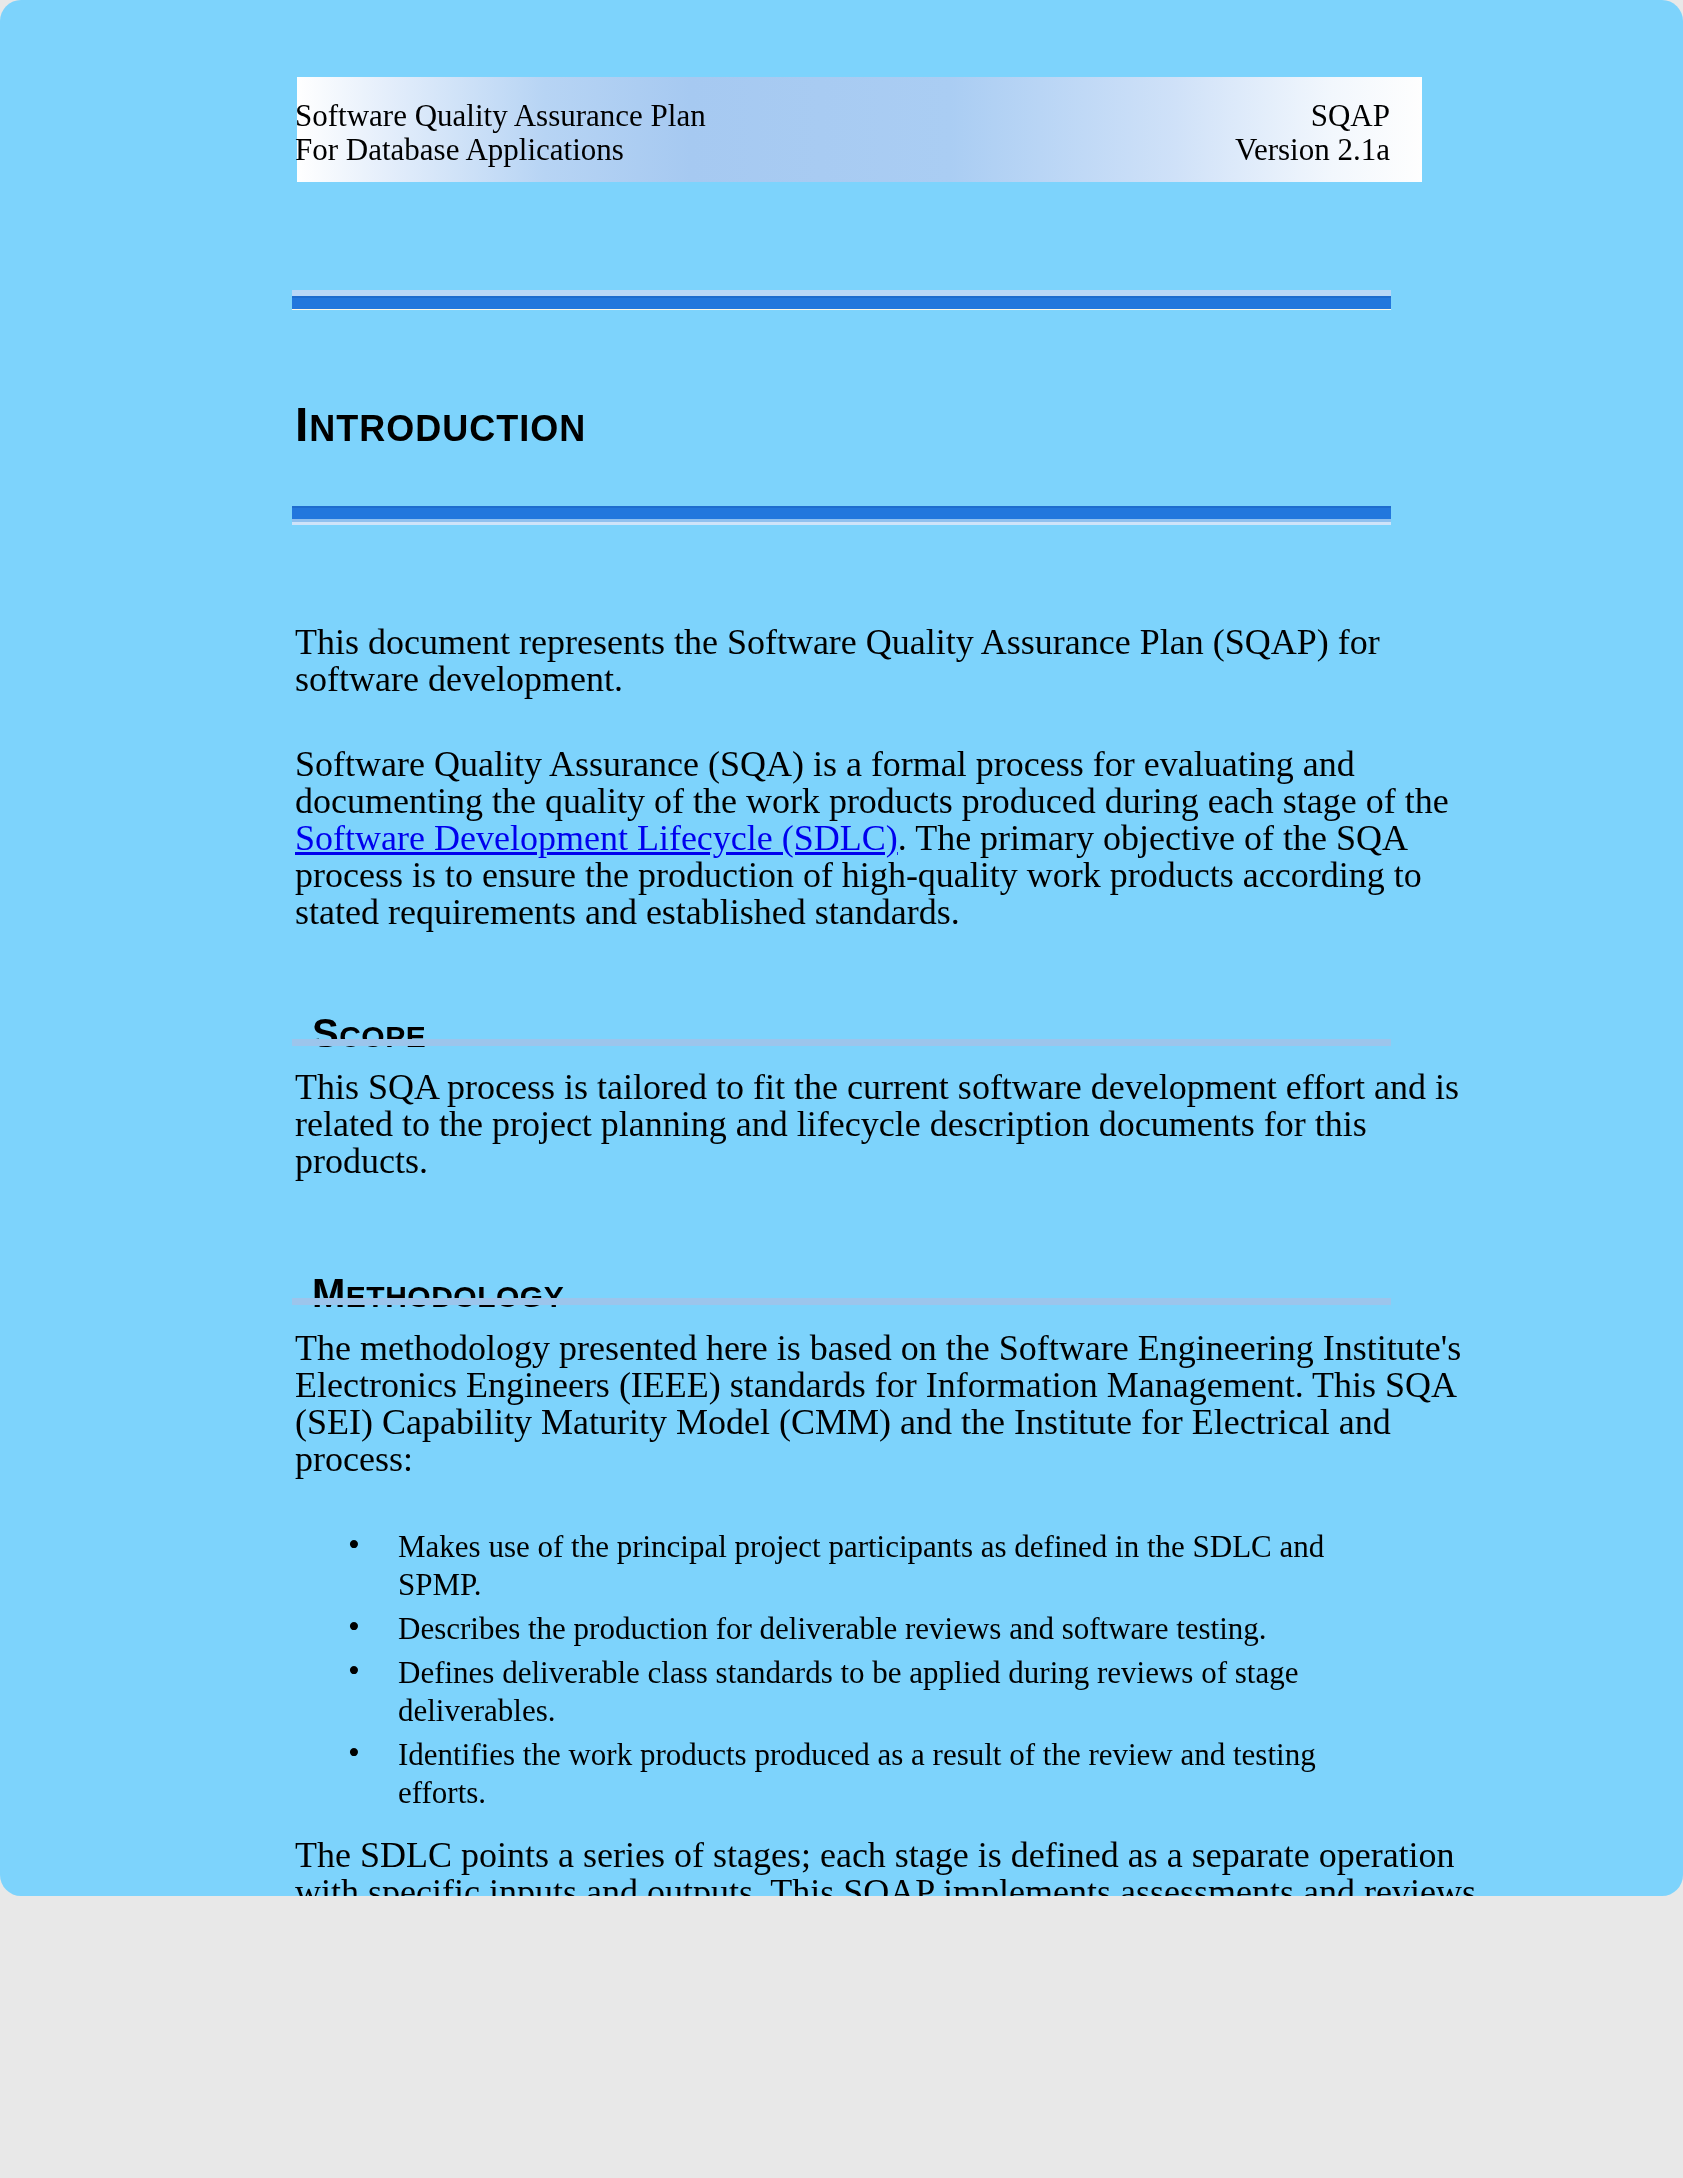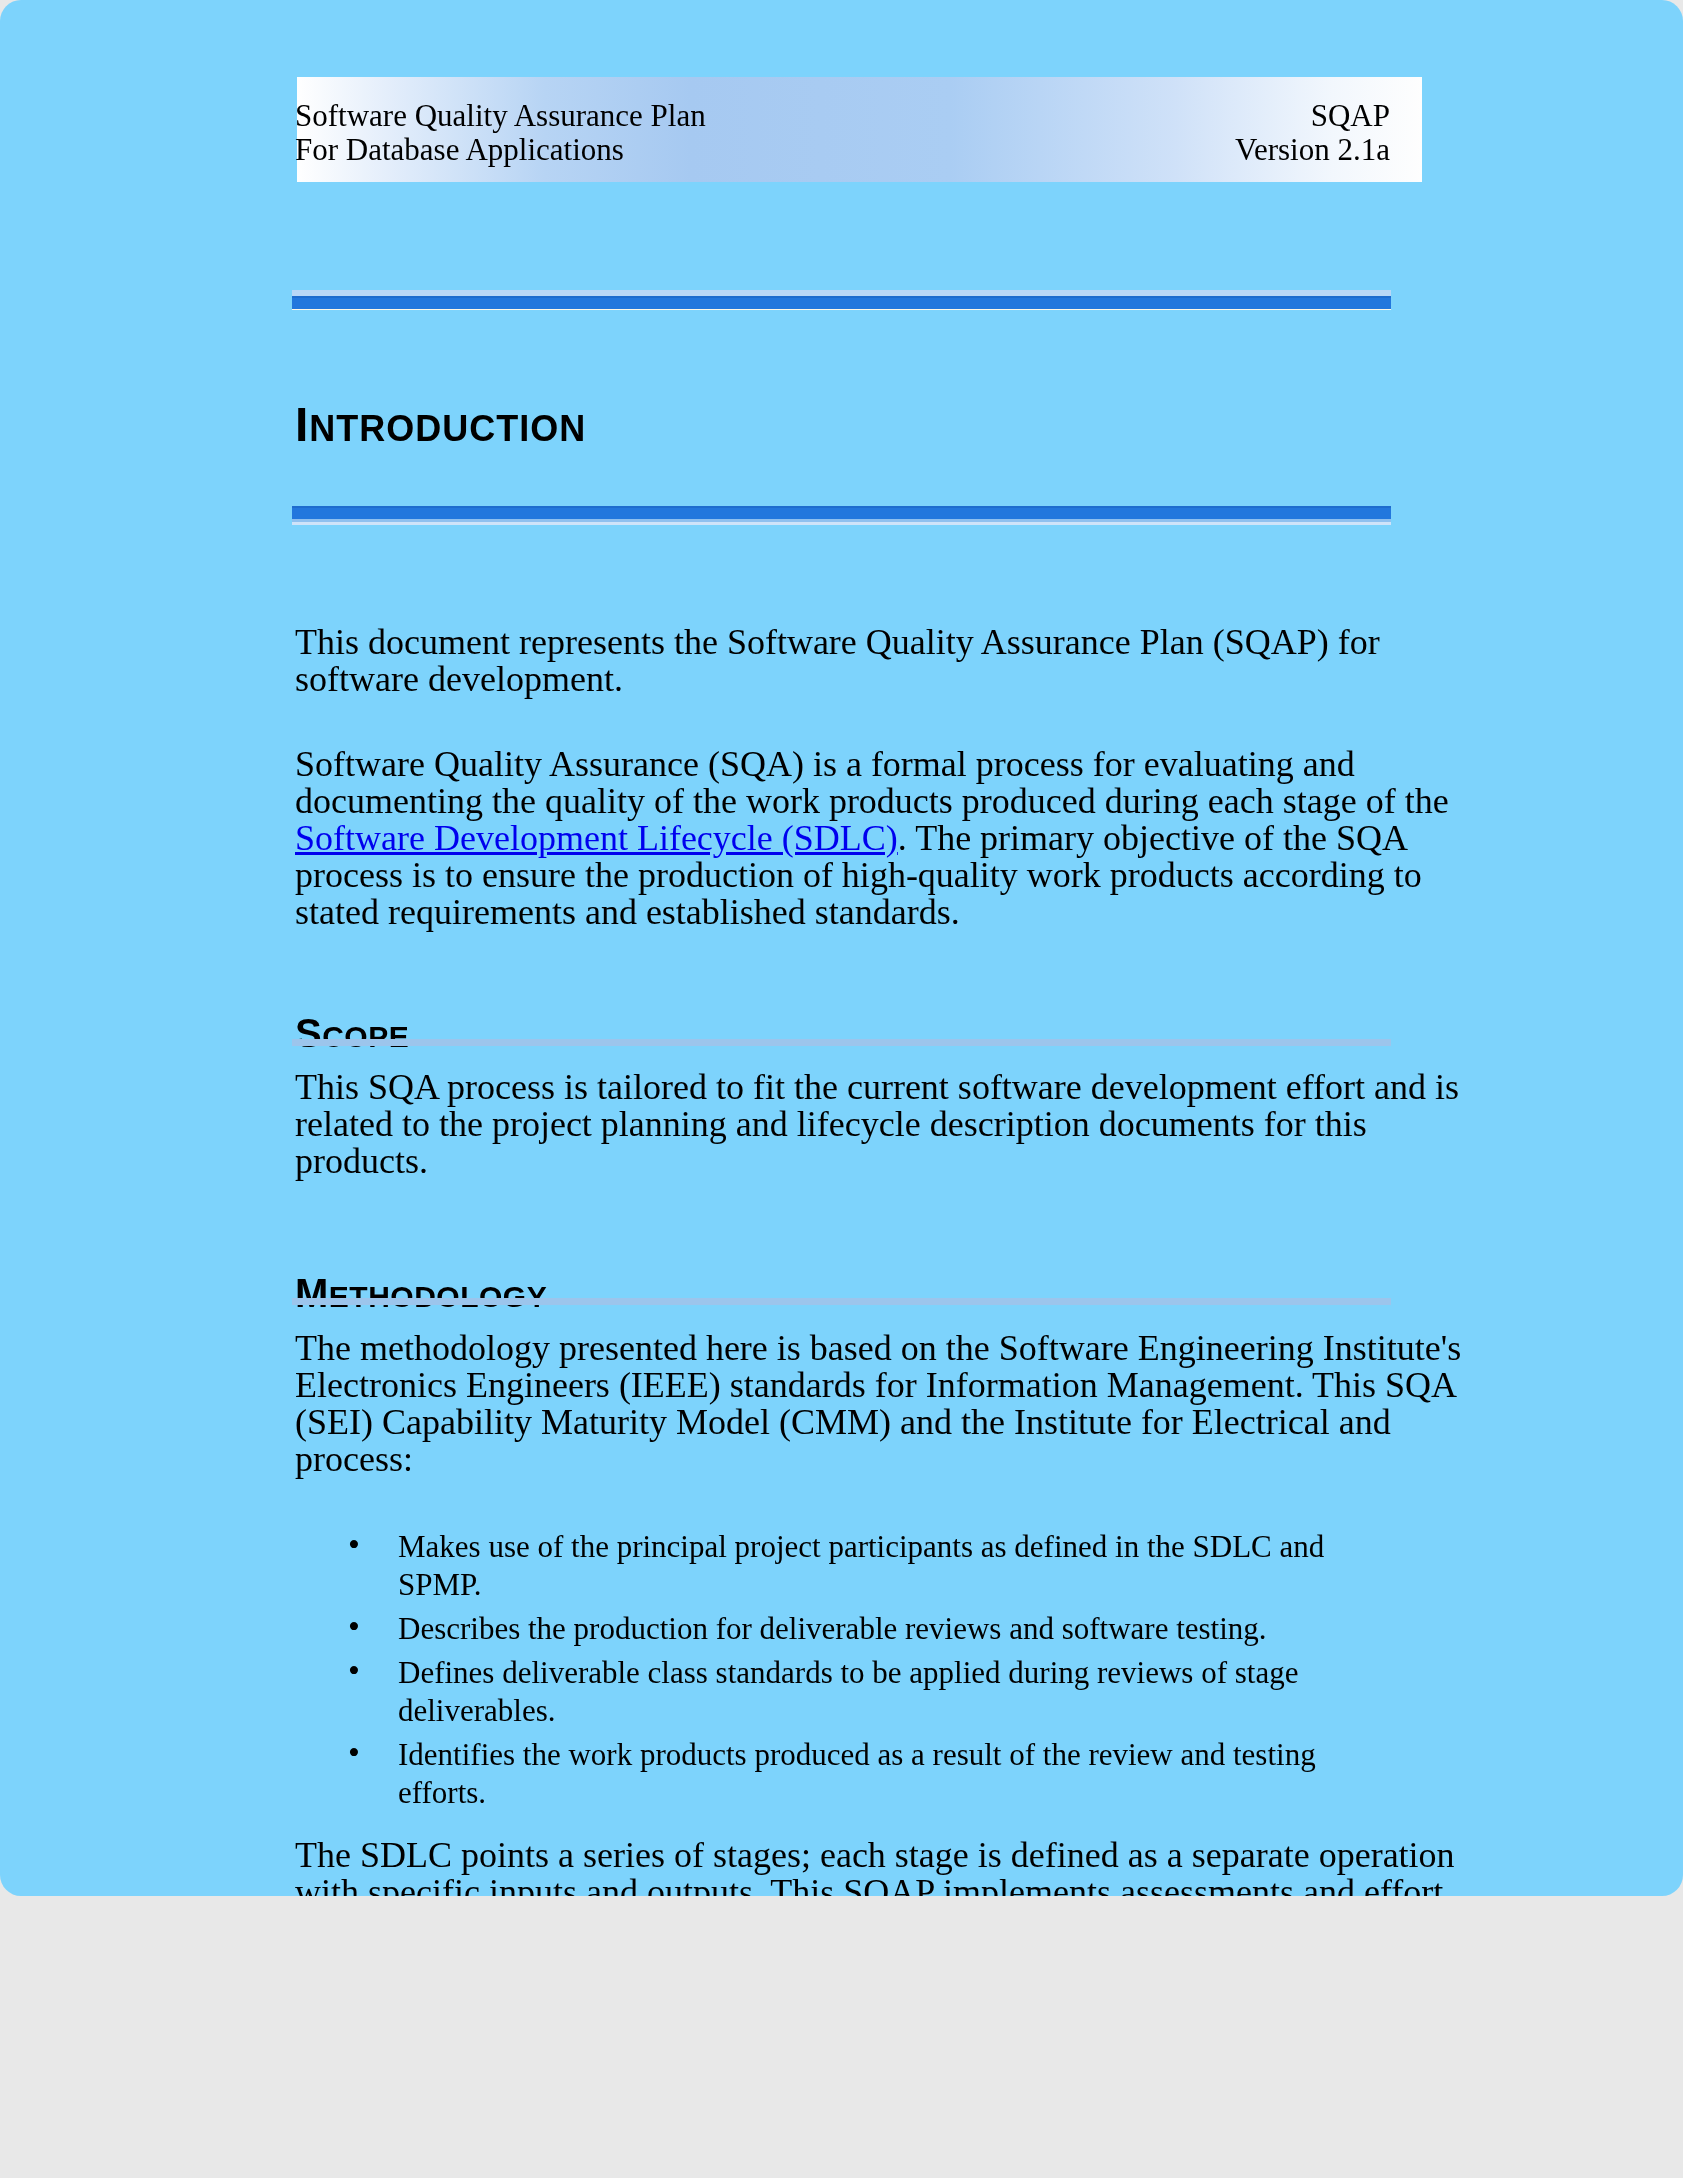--- a/index.html
+++ b/index.html
@@ -41,21 +41,21 @@
       #8fc0ef 13px,#8fc0ef 16px,#cfe3f9 16px,#cfe3f9 19px);
   }
   
   .h-chapter{
     position:absolute;left:295px;top:377px;
     font-family:Liberation Sans, sans-serif;font-weight:bold;
     font-size:36px;line-height:48px;letter-spacing:1px;white-space:nowrap;
   }
   .h-chapter .initial{font-size:48px;}
   .h-section{
-    position:absolute;left:295px;
+    position:absolute;left:312px;
     font-family:"Liberation Sans", sans-serif;font-weight:bold;
     font-size:30px;line-height:44px;letter-spacing:0.5px;white-space:nowrap;
   }
   .h-section .initial{font-size:40px;}
   .rule{position:absolute;left:292px;width:1099px;height:7px;background:#9cc5ec;}
   
   .para{
     position:absolute;left:295px;
     font-size:36px;line-height:37px;white-space:nowrap;
   }
@@ -145,21 +145,21 @@
     </div>
     <div class="bullet-item">
       <span class="bullet-marker">•</span>
       <div class="line">Identifies the work products produced as a result of the review and testing</div>
       <div class="line">efforts.</div>
     </div>
   </div>
 
   <div class="para" style="top:1837px;">
     <div class="line">The SDLC points a series of stages; each stage is defined as a separate operation</div>
-    <div class="line">with specific inputs and outputs. This SQAP implements assessments and effort</div>
+    <div class="line">with specific inputs and outputs. This SQAP implements assessments and reviews</div>
     <div class="line">at specific points within each of these stages.</div>
   </div>
 
   <div class="footer-band">
     <span>4</span>
   </div>
 
 </div>
 
 

